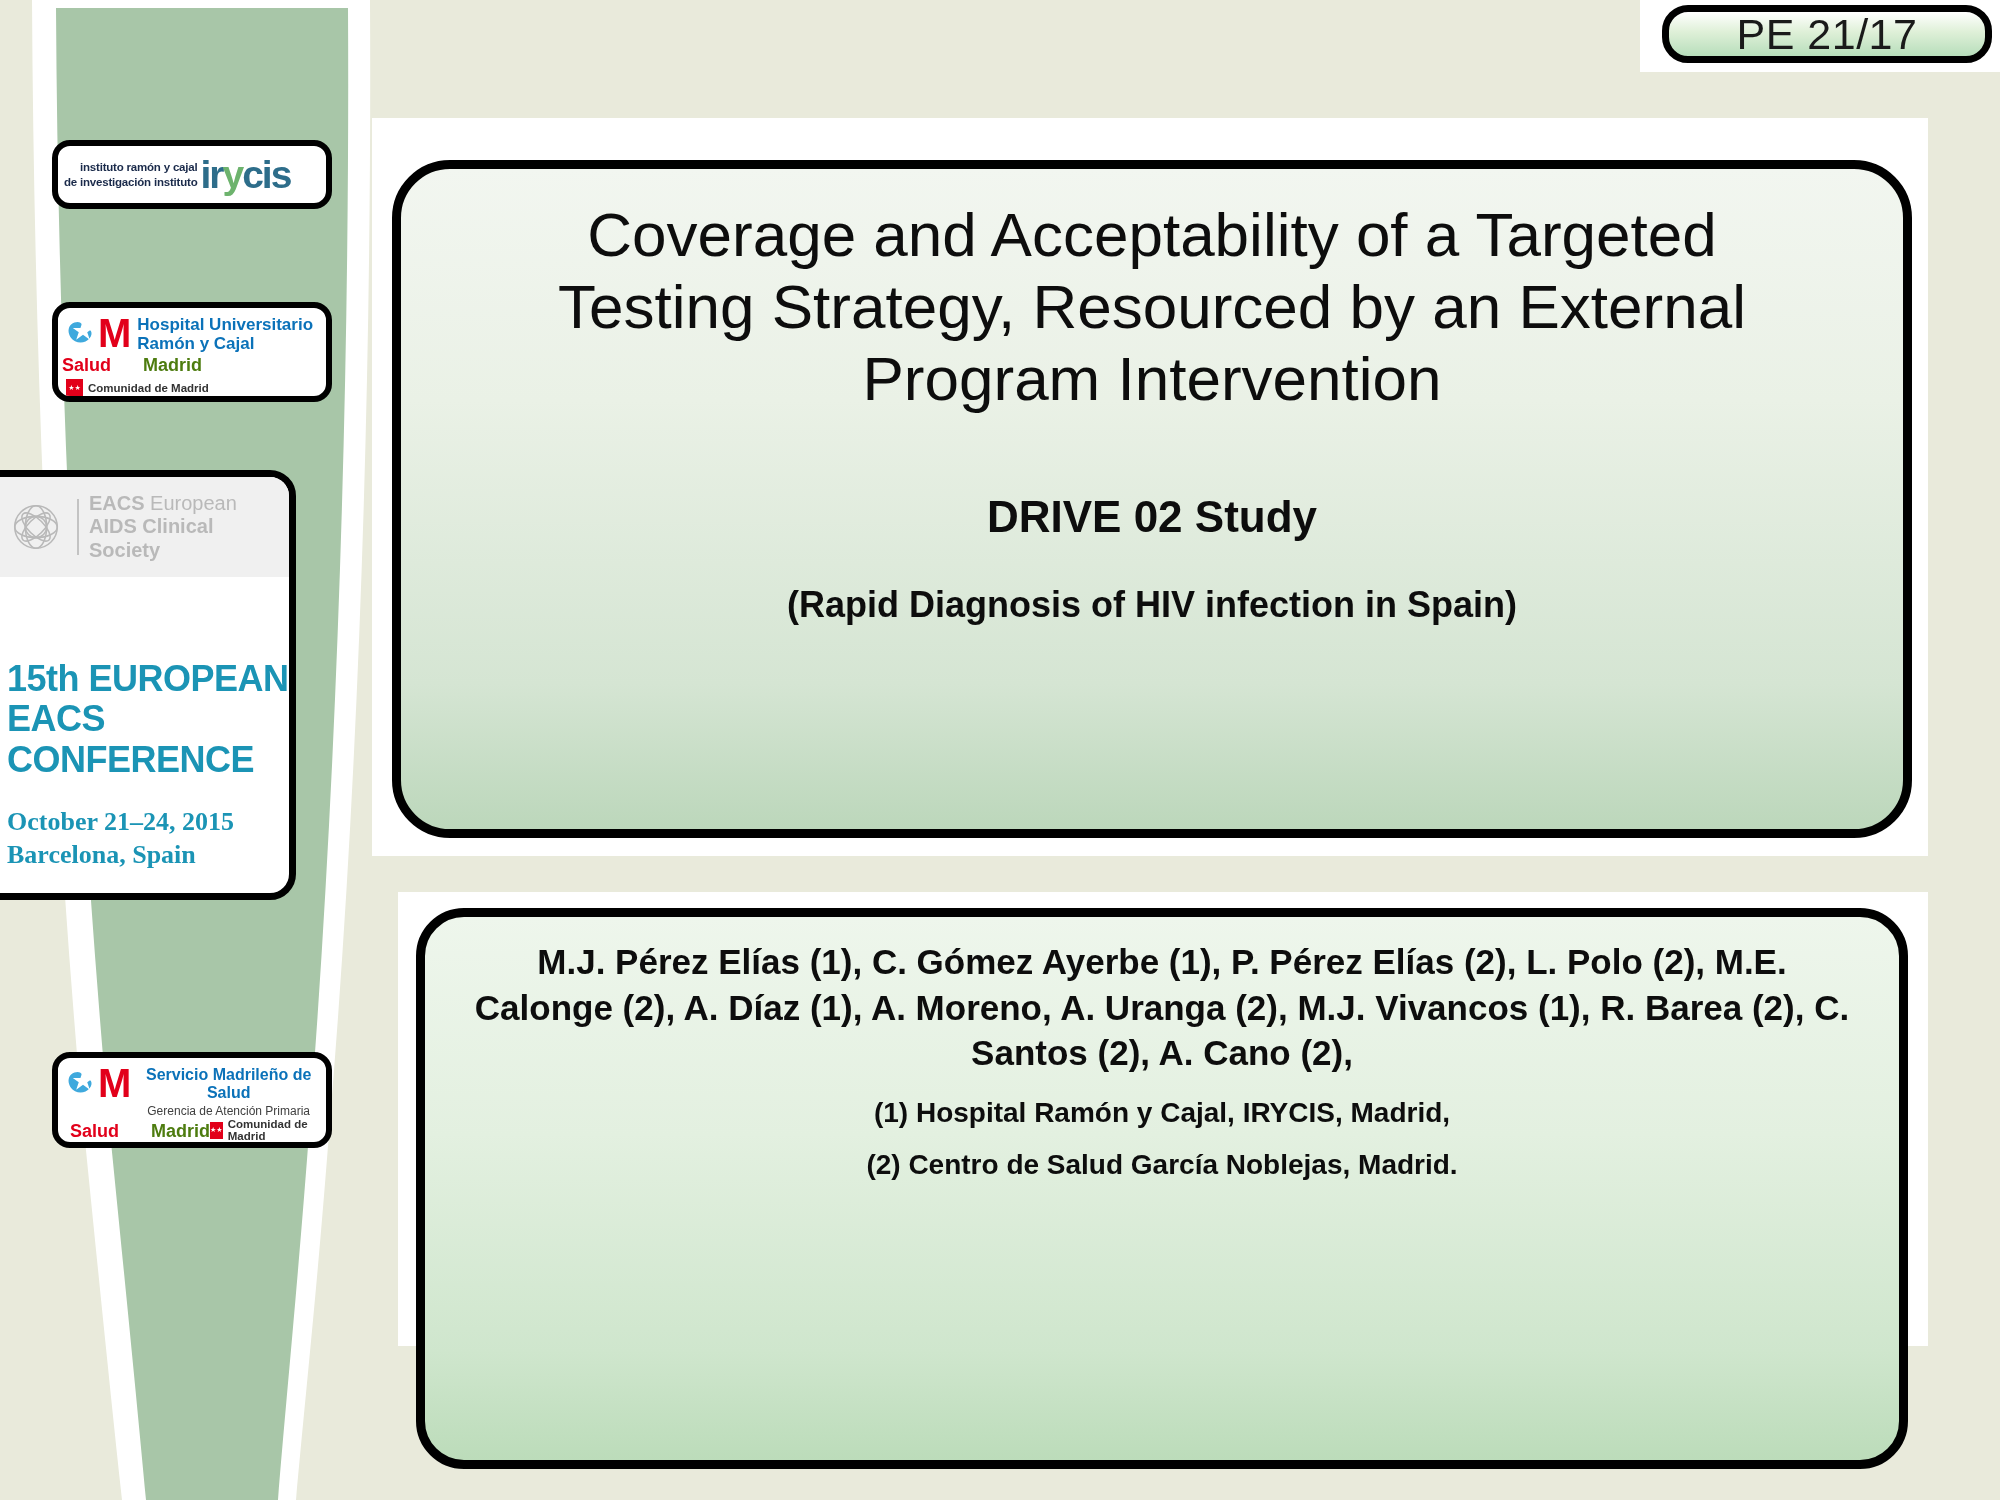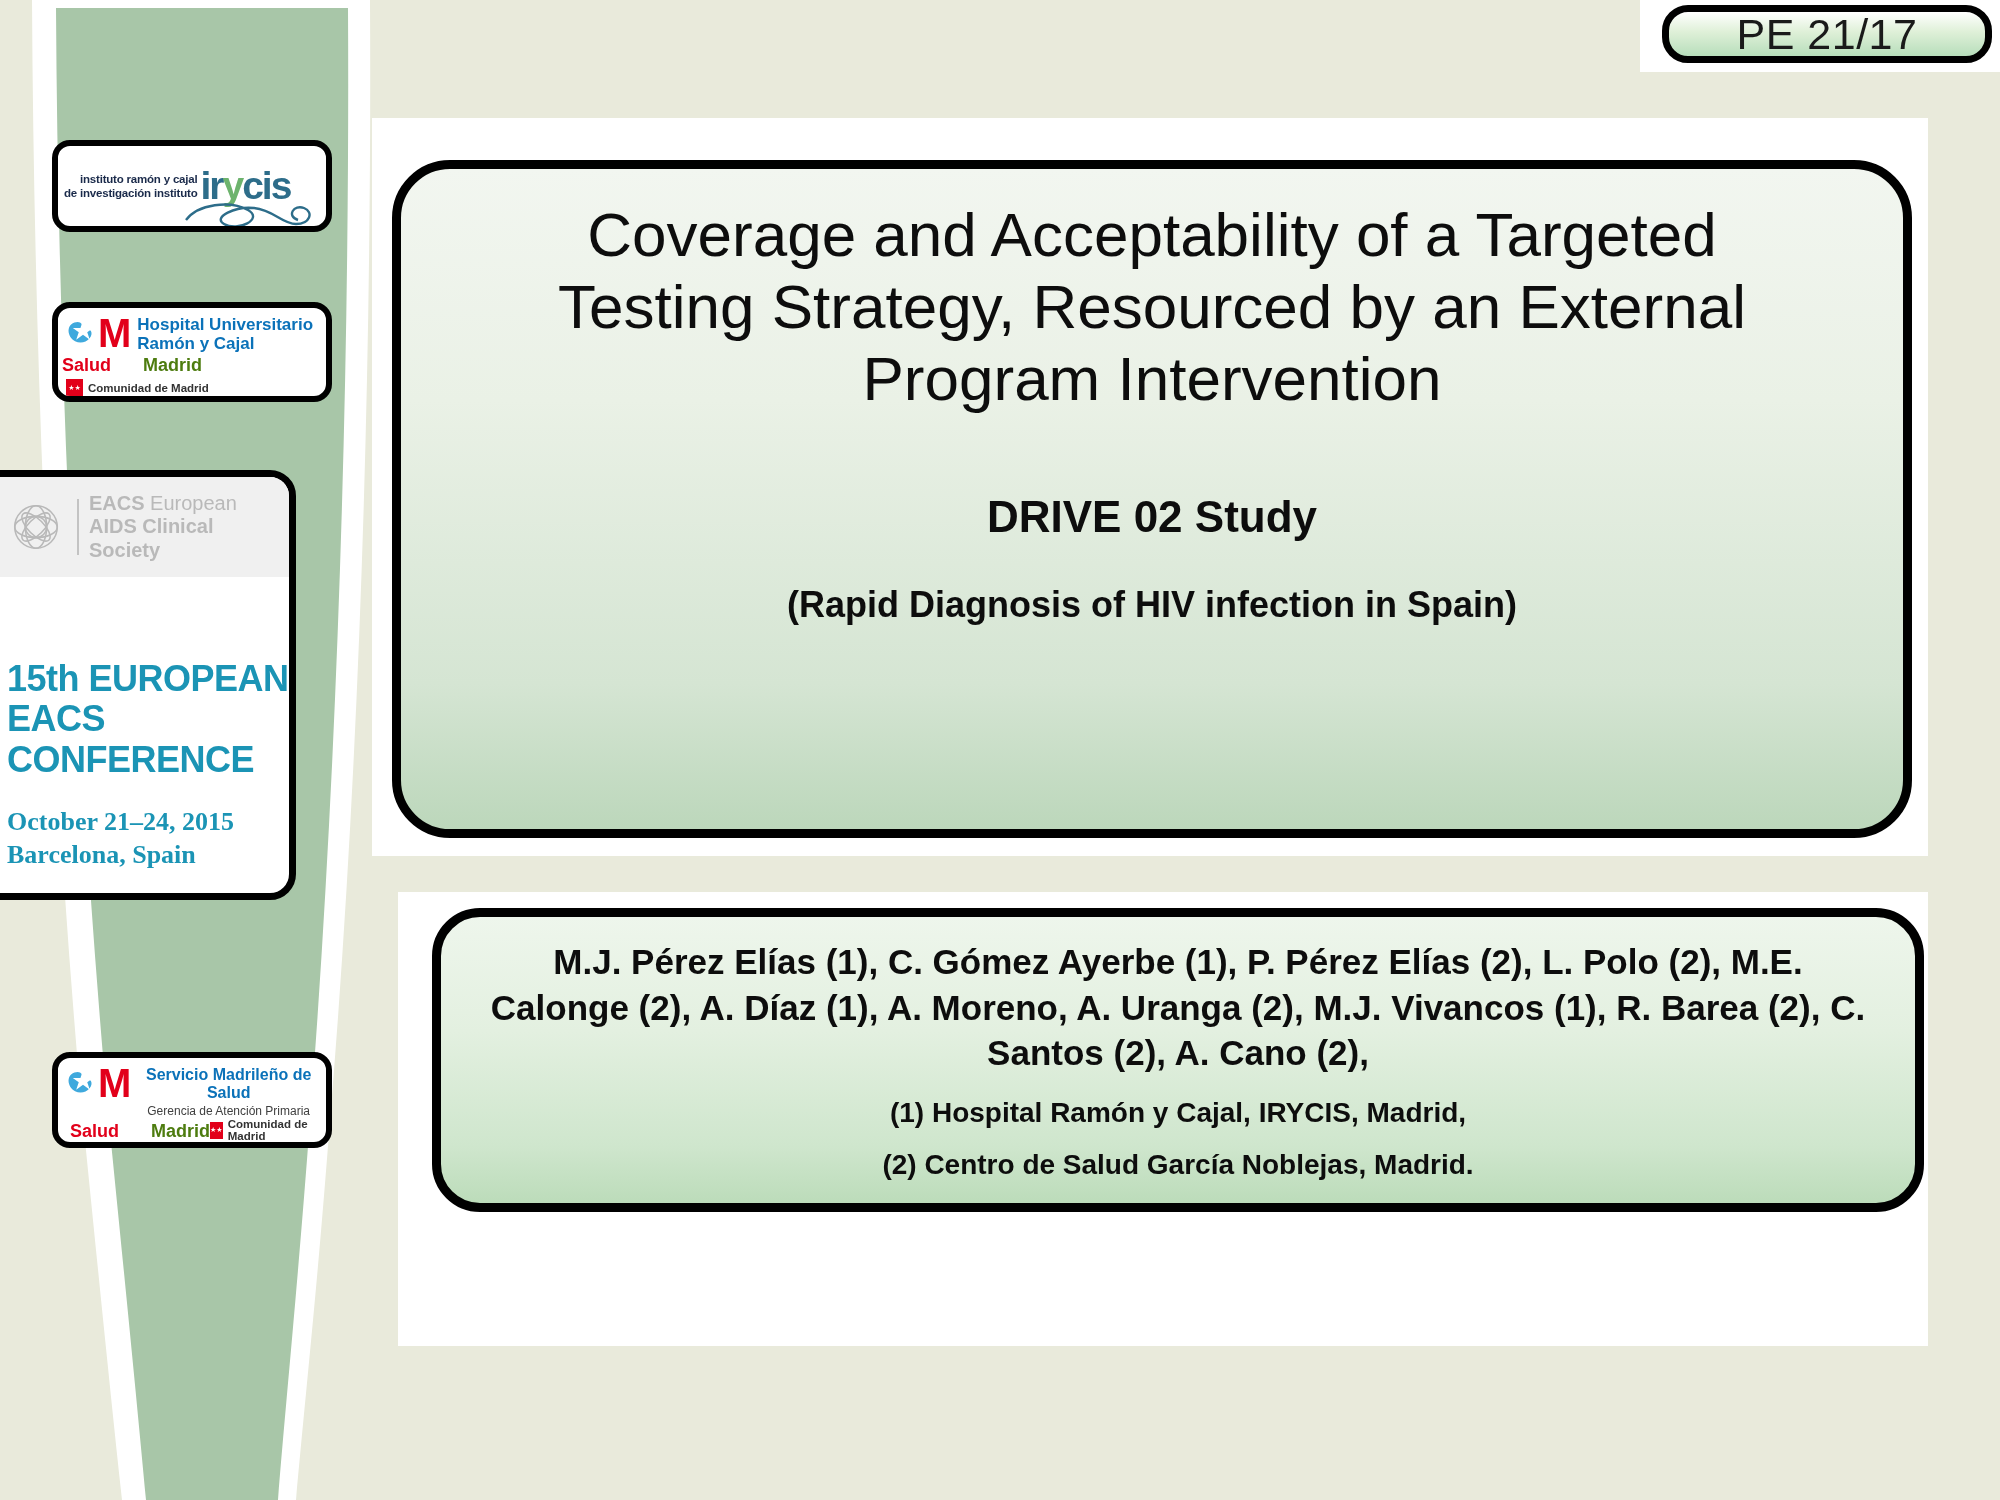--- a/index.html
+++ b/index.html
@@ -59,21 +59,21 @@
     z-index: 3;
     overflow: hidden;
   }
   .logo-card.framed {
     border: 6px solid #000000;
     border-radius: 18px;
     box-sizing: border-box;
   }
 
   
-  #logo-irycis { left: 52px; top: 140px; width: 280px; height: 92px; }
+  #logo-irycis { left: 52px; top: 140px; width: 280px; height: 69px; }
   #irycis-inner { display:flex; align-items:center; height:100%; padding:0 6px; box-sizing:border-box; }
   #irycis-words { font-size: 11.5px; font-weight: bold; color:#1a2a4a; line-height:1.25; text-align:right; letter-spacing:-0.2px; }
   #irycis-mark { font-size: 39px; font-weight: bold; letter-spacing:-2px; margin-left:3px; line-height:0.9; }
   #irycis-mark .b { color:#2d6d8a; }
   #irycis-mark .g { color:#6db36d; }
   #irycis-swirl { position:absolute; left: 120px; top: 48px; }
 
   
   #logo-hospital { left: 52px; top: 302px; width: 280px; height: 100px; }
   
@@ -177,22 +177,22 @@
   #study-expansion {
     font-size: 36px;
     font-weight: bold;
     color: #0d0d0d;
     margin: 0;
     line-height: 1.1;
   }
 
   #authors-box {
     position: absolute;
-    left: 432px; top: 908px;
-    width: 1492px; height: 304px;
+    left: 416px; top: 908px;
+    width: 1492px; height: 561px;
     border: 9px solid #000000;
     border-radius: 48px;
     background: linear-gradient(to bottom, #eef6ec 0%, #e3f0e0 40%, #cfe6cd 80%, #bcdcba 100%);
     box-sizing: border-box;
     z-index: 5;
     display: flex;
     flex-direction: column;
     align-items: center;
     justify-content: flex-start;
     padding: 22px 40px 0 40px;

